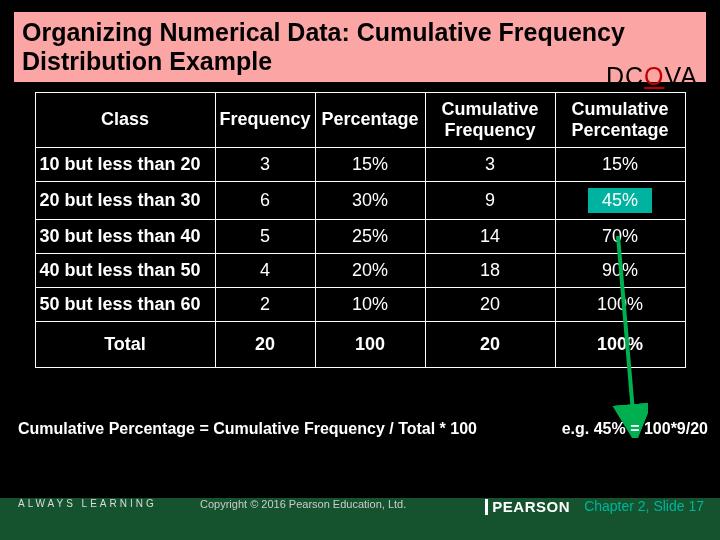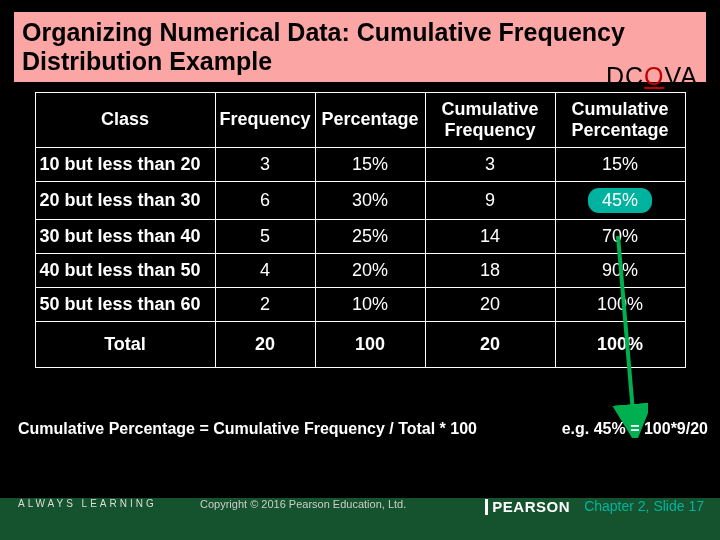--- a/index.html
+++ b/index.html
@@ -49,21 +49,21 @@
   colgroup .c1 { width: 180px; }
   colgroup .c2 { width: 100px; }
   colgroup .c3 { width: 110px; }
   colgroup .c4 { width: 130px; }
   colgroup .c5 { width: 130px; }
   td.class-cell { text-align: left; padding-left: 4px; font-weight: bold; white-space: nowrap; }
   tr.total td { font-weight: bold; padding: 12px 2px; }
   tr.total td.class-cell { text-align: center; }
   .highlight {
     background: #00b3a0;
-    border-radius: 11px;
+    border-radius: 0;
     display: inline-block;
     padding: 2px 14px;
   }
   .formula-row {
     position: absolute;
     left: 18px;
     top: 420px;
     width: 690px;
     color: #fff;
     font-size: 16px;

